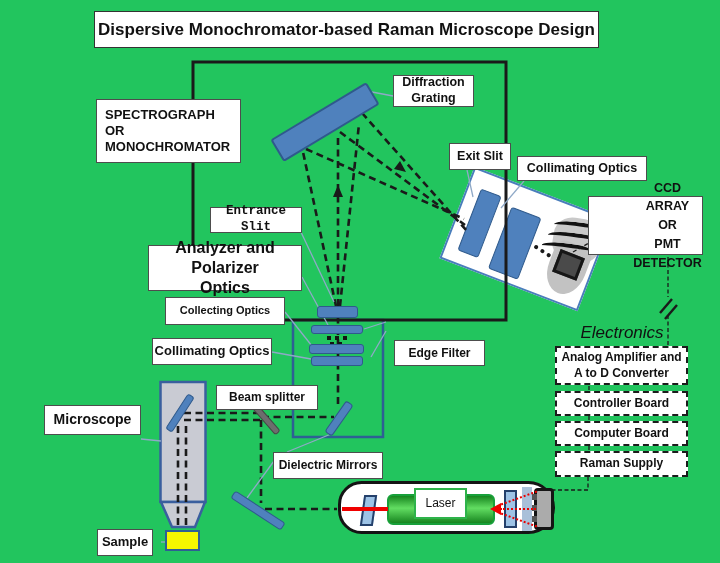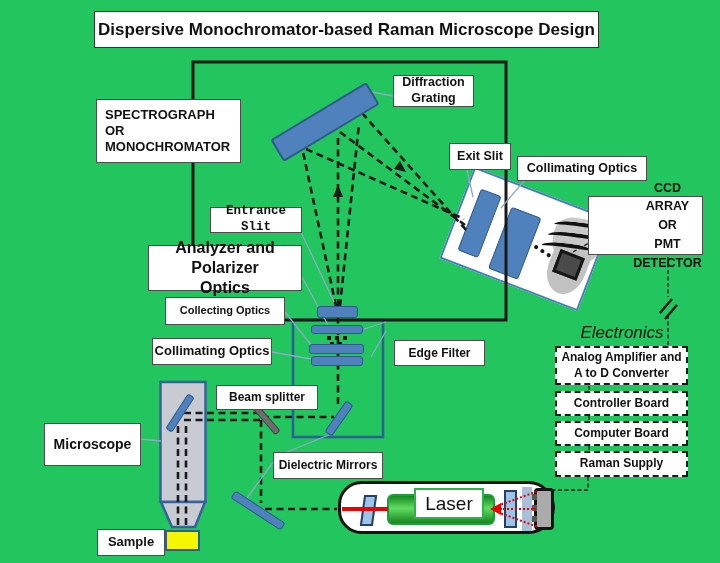--- a/index.html
+++ b/index.html
@@ -142,24 +142,24 @@
   <div class="lbl" style="left:517px;top:156px;width:130px;height:25px;">Collimating Optics</div>
   <div class="lbl" style="left:588px;top:196px;width:115px;height:59px;font-size:12.5px;line-height:1.5;padding-left:44px;">CCD ARRAY
 OR
 PMT DETECTOR</div>
   <div class="lbl" style="left:148px;top:245px;width:154px;height:46px;font-size:16px;">Analyzer and Polarizer
 Optics</div>
   <div class="lbl" style="left:165px;top:297px;width:120px;height:28px;font-size:11px;">Collecting Optics</div>
   <div class="lbl" style="left:152px;top:338px;width:120px;height:27px;font-size:13px;">Collimating Optics</div>
   <div class="lbl" style="left:394px;top:313px;width:91px;height:26px;font-size:12px;margin-top:27px;">Edge Filter</div>
   <div class="lbl" style="left:216px;top:377px;width:102px;height:25px;font-size:12px;margin-top:8px;">Beam splitter</div>
-  <div class="lbl" style="left:44px;top:423px;width:97px;height:43px;font-size:14px;">Microscope</div>
+  <div class="lbl" style="left:44px;top:405px;width:97px;height:30px;font-size:14px;">Microscope</div>
   <div class="lbl" style="left:273px;top:452px;width:110px;height:27px;font-size:12px;">Dielectric Mirrors</div>
-  <div class="lbl" style="left:97px;top:529px;width:68px;height:27px;font-size:13px;">Sample</div>
-  <div class="lbl" style="left:414px;top:488px;width:70px;height:31px;font-size:19px;font-weight:normal;border:2px solid #2eb34a;z-index:45;">Laser</div>
+  <div class="lbl" style="left:97px;top:529px;width:56px;height:27px;font-size:13px;">Sample</div>
+  <div class="lbl" style="left:414px;top:488px;width:53px;height:31px;font-size:12px;font-weight:normal;border:2px solid #2eb34a;z-index:45;">Laser</div>
 
   <div class="lbl plain" style="left:574px;top:320px;width:96px;height:26px;font-size:17px;font-weight:normal;font-style:italic;">Electronics</div>
   <div class="ebox" style="left:555px;top:346px;width:133px;height:39px;text-align:center;">Analog Amplifier and
 A to D Converter</div>
   <div class="ebox" style="left:555px;top:391px;width:133px;height:25px;">Controller Board</div>
   <div class="ebox" style="left:555px;top:421px;width:133px;height:25px;">Computer Board</div>
   <div class="ebox" style="left:555px;top:451px;width:133px;height:26px;">Raman Supply</div>
 
 </div>
 

